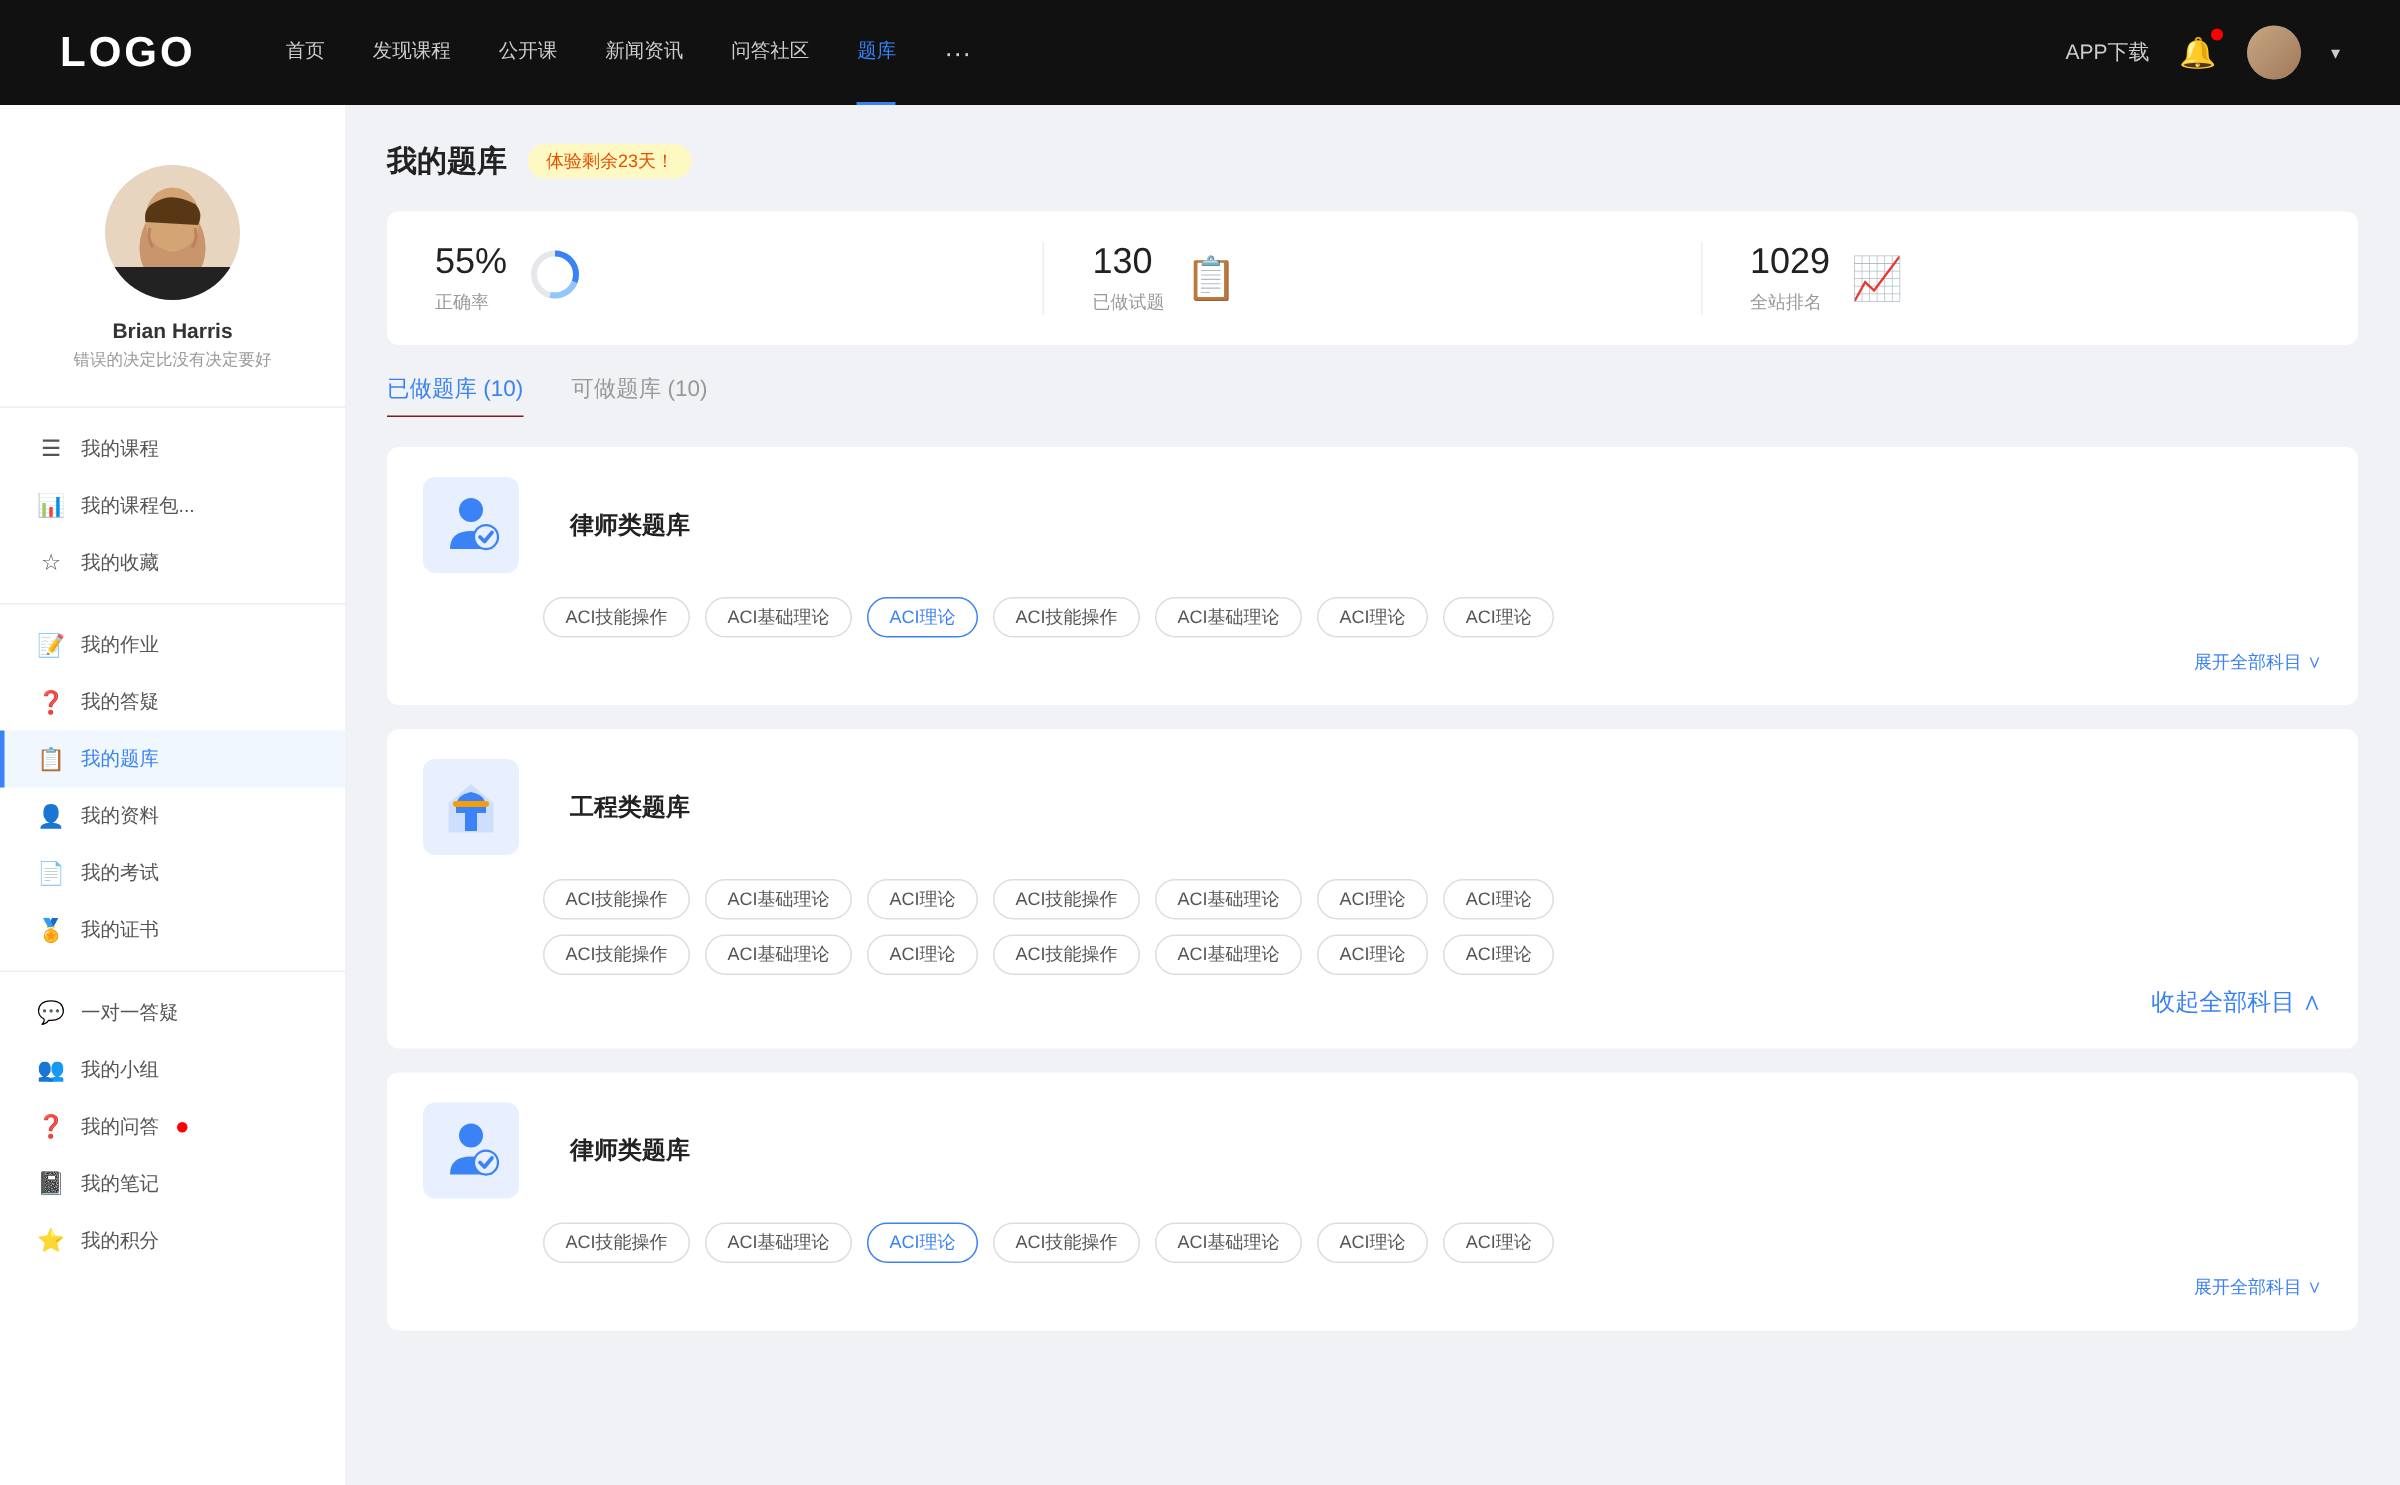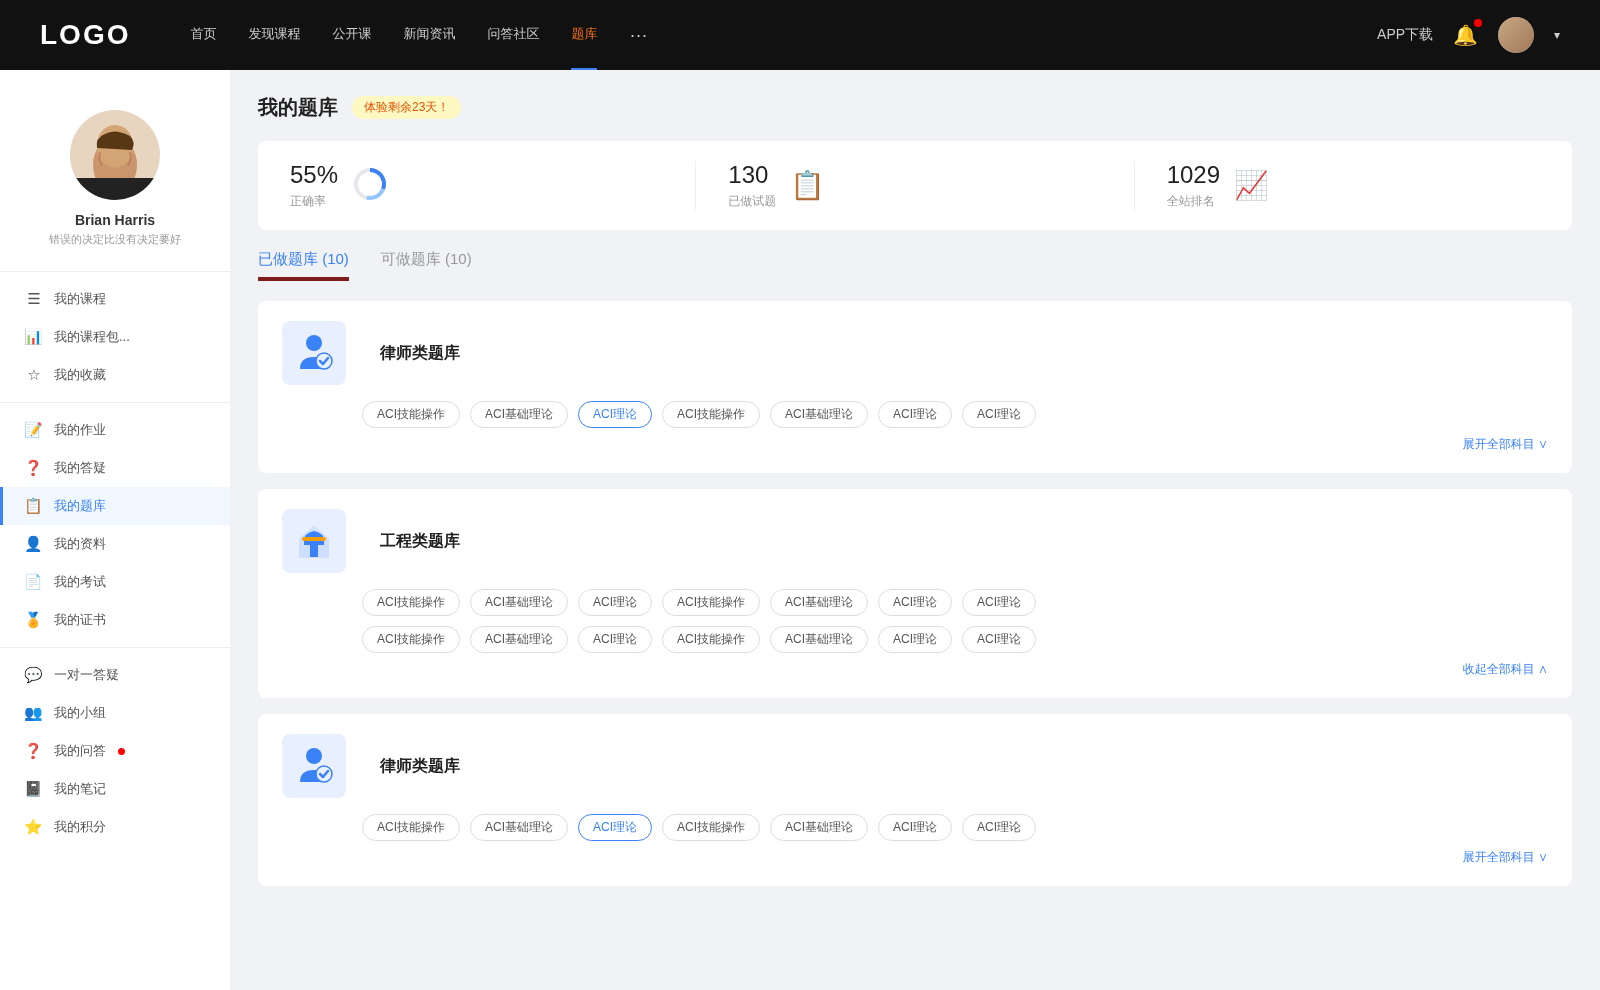--- a/index.html
+++ b/index.html
@@ -27,21 +27,21 @@
       flex: 1;
     }
     .nav-link {
       color: #ccc;
       font-size: 13px;
       cursor: pointer;
       text-decoration: none;
       position: relative;
     }
     .nav-link.active {
-      color: #f97316;
+      color: #3b82f6;
       text-align: right;
     }
     .nav-link.active::after {
       content: '';
       position: absolute;
       bottom: -24px;
       left: 50%;
       transform: translateX(-50%);
       width: 100%;
       height: 2px;
@@ -223,21 +223,21 @@
       margin-bottom: 20px;
     }
     .tab {
       font-size: 15px;
       cursor: pointer;
       color: #999;
       padding-bottom: 8px;
     }
     .tab.active {
       color: #3b82f6;
-      border-bottom: 4px solid #7f1d1d;
+      border-bottom: 1px solid #7f1d1d;
     }
 
     
     .quiz-card {
       background: white;
       border-radius: 8px;
       padding: 20px 24px;
       margin-bottom: 16px;
     }
     .quiz-card-header {
@@ -277,21 +277,21 @@
     }
     .expand-link {
       text-align: right;
       font-size: 12px;
       color: #3b82f6;
       cursor: pointer;
       margin-top: 8px;
     }
     .collapse-link {
       text-align: right;
-      font-size: 12px;
+      font-size: 16px;
       color: #3b82f6;
       cursor: pointer;
       margin-top: 8px;
     }
     .subject-tags-row2 {
       display: flex;
       flex-wrap: wrap;
       gap: 10px;
       margin-left: 80px;
       margin-top: 10px;

